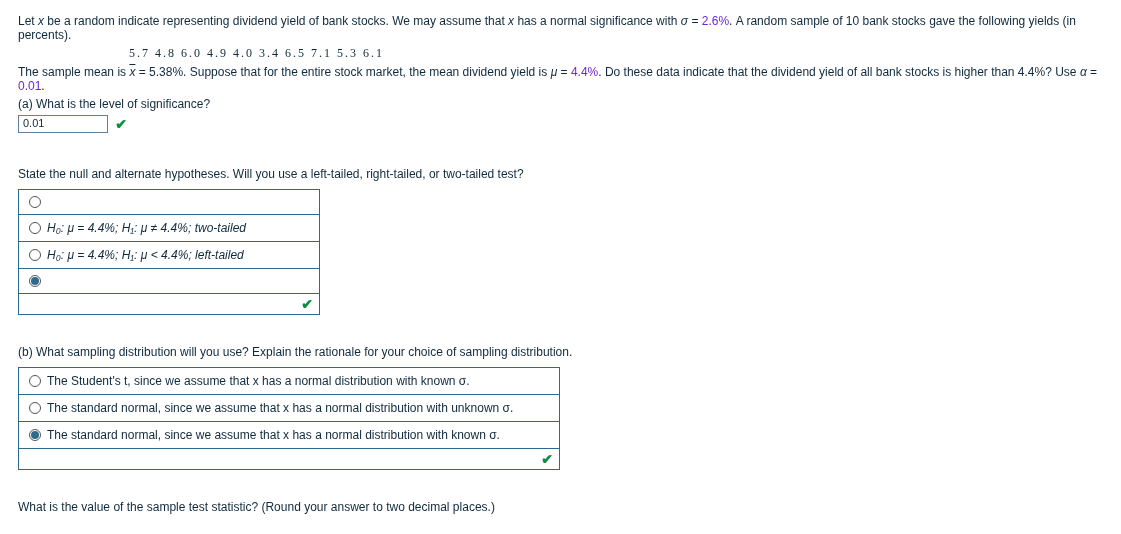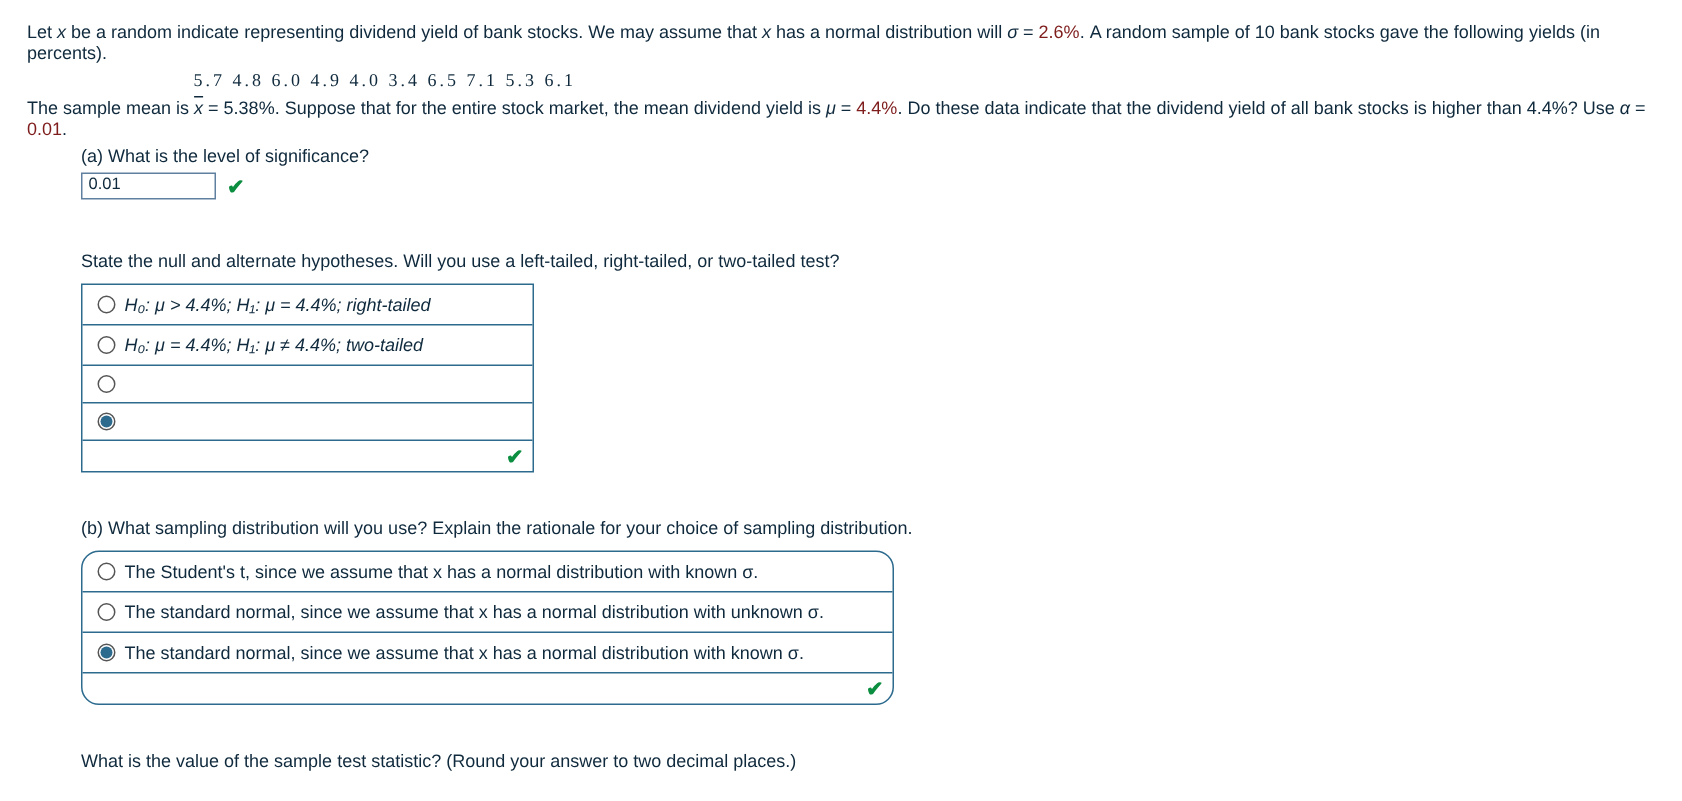--- a/index.html
+++ b/index.html
@@ -6,43 +6,43 @@
     font-family: Arial, Helvetica, sans-serif;
     font-size: 12px;
     color: #102a3d;
     background: #fff;
     margin: 0;
     padding: 10px 18px;
     width: 1121px;
     box-sizing: border-box;
   }
   .line { margin: 4px 0; }
-  .indent1 { margin-left: 36px; }
+  .indent1 { }
   .data-row { margin-left: 111px; letter-spacing: 2px; font-family: Liberation Serif, serif; }
-  .red { color: #7f1d1d; }
+  .red { color: #6d28d9; }
   .ital { font-style: italic; }
   .inputbox {
     display: inline-block;
     border: 1px solid #6080a0;
     background: #fff;
     padding: 1px 4px;
     width: 80px;
     height: 14px;
     font-size: 11px;
     vertical-align: middle;
   }
   .check { color: #0b8e3f; font-weight: bold; margin-left: 4px; font-size: 14px; vertical-align: middle;}
   .choice-group {
     border: 1px solid #2d6b8e;
     display: inline-block;
     padding: 0;
     margin-top: 4px;
     min-width: 300px;
   }
-  .choice-group.wide { min-width: 540px; border-radius: 12px; }
+  .choice-group.wide { min-width: 540px; }
   .choice-row {
     border-bottom: 1px solid #2d6b8e;
     padding: 6px 10px;
     display: flex;
     align-items: center;
     gap: 6px;
   }
   .choice-group .choice-row:last-child { border-bottom: none; }
   .radio {
     width: 10px; height: 10px; border: 1px solid #555; border-radius: 50%;
@@ -53,21 +53,21 @@
     width: 8px; height: 8px; border-radius: 50%; background: #2d6b8e;
   }
   .after-group-check { text-align: right; padding: 2px 6px; }
   .section-gap { height: 26px; }
   .ov { text-decoration: overline; }
 </style>
 </head>
 <body>
 
 <div class="line">
-  <span>Let </span><span class="ital">x</span><span> be a random indicate representing dividend yield of bank stocks. We may assume that </span><span class="ital">x</span><span> has a normal distribution will </span><span class="ital">σ</span><span> = </span><span class="red">2.6%</span><span>. A random sample of 10 bank stocks gave the following yields (in percents).</span>
+  <span>Let </span><span class="ital">x</span><span> be a random indicate representing dividend yield of bank stocks. We may assume that </span><span class="ital">x</span><span> has a normal significance with </span><span class="ital">σ</span><span> = </span><span class="red">2.6%</span><span>. A random sample of 10 bank stocks gave the following yields (in percents).</span>
 </div>
 
 <div class="line data-row">5.7   4.8   6.0   4.9   4.0   3.4   6.5   7.1   5.3   6.1</div>
 
 <div class="line">
   <span>The sample mean is </span><span class="ital ov">x</span><span> = 5.38%. Suppose that for the entire stock market, the mean dividend yield is </span><span class="ital">μ</span><span> = </span><span class="red">4.4%</span><span>. Do these data indicate that the dividend yield of all bank stocks is higher than 4.4%? Use </span><span class="ital">α</span><span> = </span><span class="red">0.01</span><span>.</span>
 </div>
 
 <div class="line indent1">(a) What is the level of significance?</div>
 <div class="line indent1">
@@ -75,28 +75,28 @@
   <span class="check">✔</span>
 </div>
 
 <div class="section-gap"></div>
 
 <div class="line indent1">State the null and alternate hypotheses. Will you use a left-tailed, right-tailed, or two-tailed test?</div>
 <div class="indent1">
   <div class="choice-group">
     <div class="choice-row">
       <span class="radio"></span>
-      <span class="ital">H₀: μ &gt; 4.4%; H₁: μ = 4.4%; right-tailed</span>
     </div>
     <div class="choice-row">
       <span class="radio"></span>
       <span class="ital">H₀: μ = 4.4%; H₁: μ ≠ 4.4%; two-tailed</span>
     </div>
     <div class="choice-row">
       <span class="radio"></span>
+      <span class="ital">H₀: μ = 4.4%; H₁: μ &lt; 4.4%; left-tailed</span>
     </div>
     <div class="choice-row">
       <span class="radio selected"></span>
     </div>
     <div class="after-group-check"><span class="check">✔</span></div>
   </div>
 </div>
 
 <div class="section-gap"></div>
 

